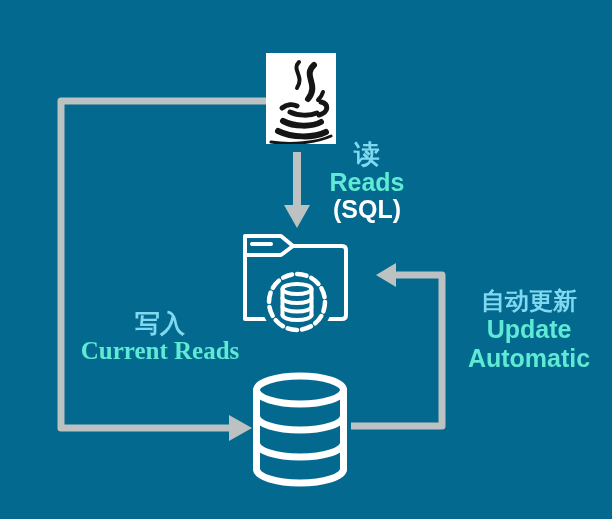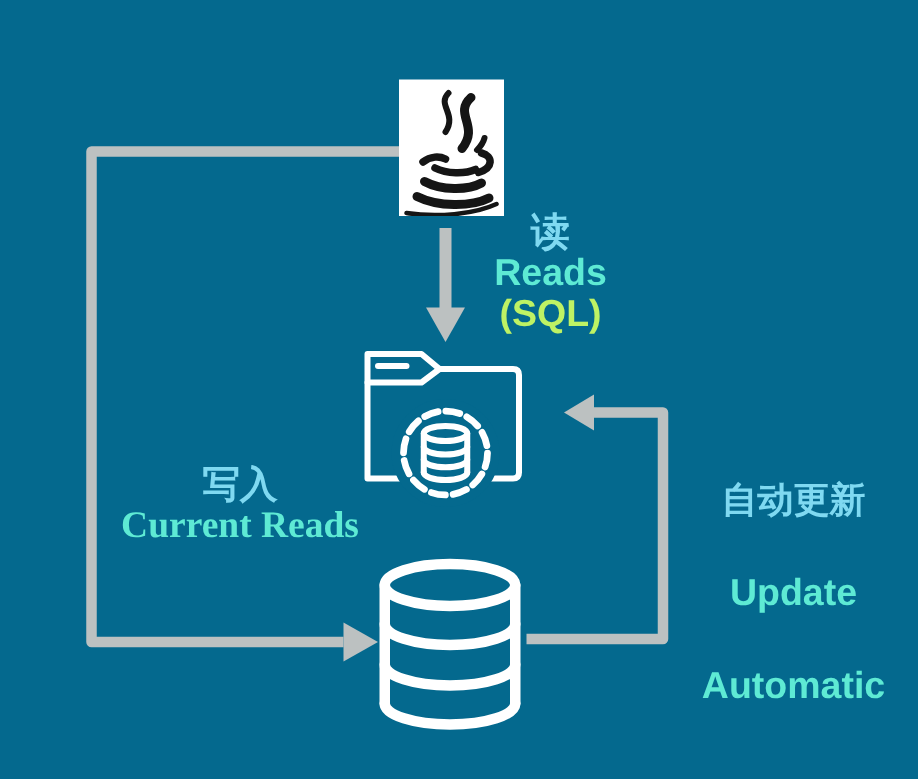--- a/index.html
+++ b/index.html
@@ -22,26 +22,26 @@
   .label{
     position:absolute;
     transform:translateX(-50%);
     text-align:center;
     font-weight:700;
     white-space:nowrap;
   }
   .label div{line-height:27px;font-size:25px;}
   .zh{color:#7FD9F1;}
   .en{color:#5eead4;}
-  .cyan{color:#bef264;text-align:center;}
+  .cyan{color:#ffffff;text-align:center;}
   #label-reads{left:367px;top:139px;}
   #label-reads .zh-big{font-size:26px;line-height:30px;}
   #label-writes{left:160px;top:310px;font-family:Liberation Serif, serif;}
   #label-update{left:529px;top:286px;}
-  #label-update div{line-height:29px;margin-top:33px;}
+  #label-update div{line-height:29px;}
   #label-update .zh{font-size:24px;}
 </style>
 </head>
 <body>
 
 <div class="canvas">
 
   <svg class="layer" width="612" height="519" viewBox="0 0 612 519">
 
     <g stroke="#BCC1C1" stroke-width="7" fill="none" stroke-linejoin="round">

